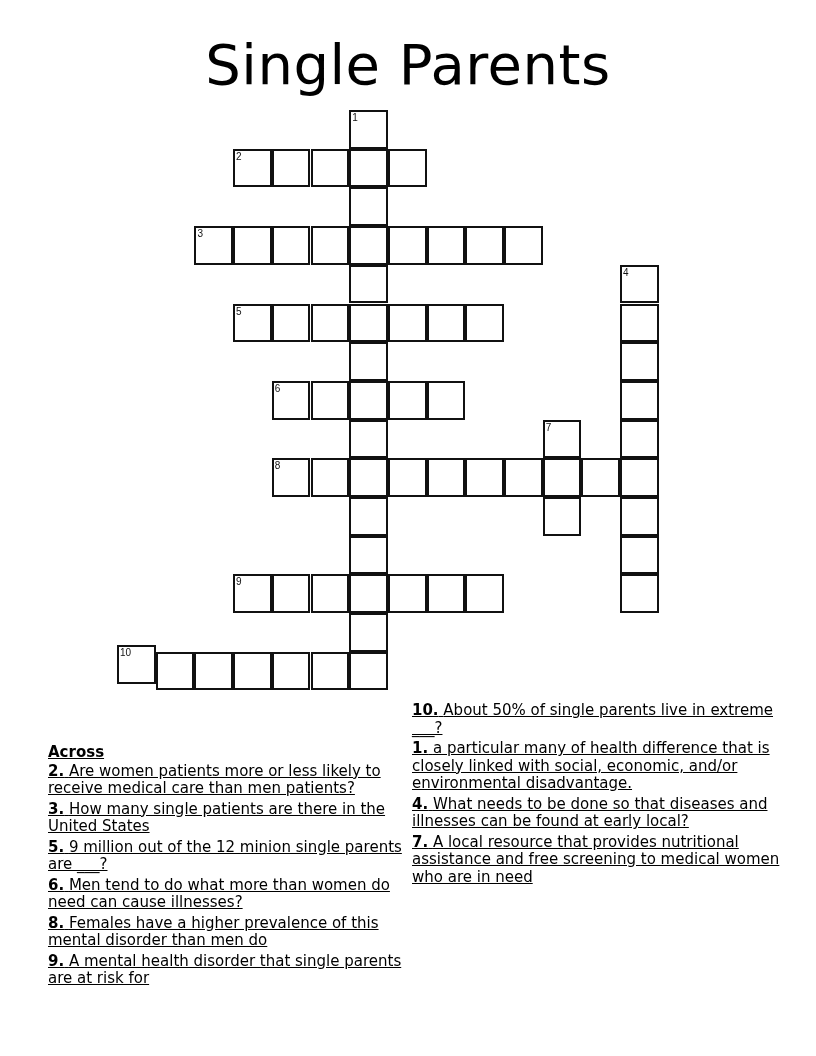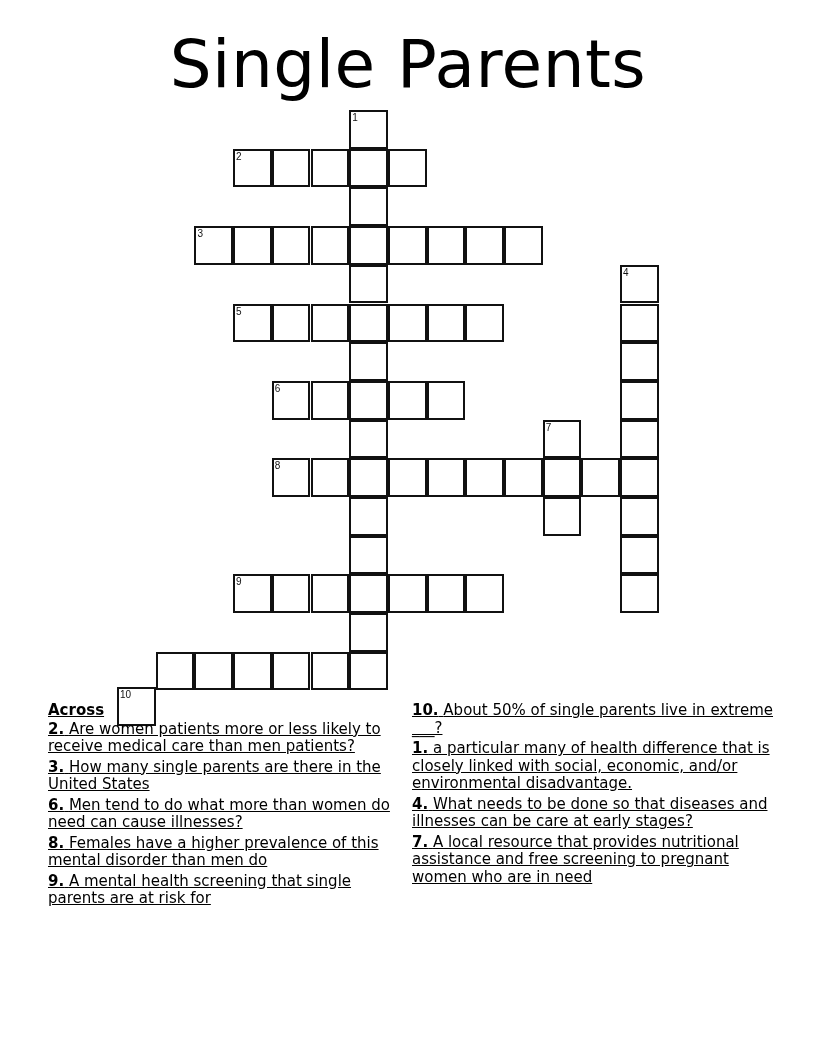--- a/index.html
+++ b/index.html
@@ -1,22 +1,22 @@
 <!DOCTYPE html>
 <html><head>
   <meta charset="utf-8">
   <style>
     html, body { margin: 0; padding: 0; background: #ffffff; }
     body { width: 816px; height: 1056px; position: relative; overflow: hidden; font-family: "DejaVu Sans", sans-serif; color: #000; }
-    .title { position: absolute; left: 0; width: 816px; top: 32px; text-align: center; font-size: 66px; line-height: 66px; font-family: "DejaVu Sans", sans-serif; font-weight: normal; letter-spacing: 0.5px; }
+    .title { position: absolute; left: 0; width: 816px; top: 32px; text-align: center; font-size: 56px; line-height: 66px; font-family: "DejaVu Sans", sans-serif; font-weight: normal; letter-spacing: 0.5px; }
     .grid { position: absolute; left: 0; top: 0; width: 816px; height: 700px; }
     .cell { position: absolute; width: 38.7px; height: 38.7px; box-sizing: border-box; border: 2px solid #111; background: #fff; }
     .cell .num { position: absolute; left: 1px; top: 0px; font-size: 10px; line-height: 11px; font-family: "Liberation Sans", sans-serif; color: #111; }
     .clues { position: absolute; top: 702px; font-size: 15px; line-height: 17.5px; font-family: "DejaVu Sans", sans-serif; }
-    .clues.left { left: 48px; width: 360px; }
+    .clues.left { left: 48px; width: 360px; margin-top: 42px; }
     .clues.right { left: 412px; width: 370px; }
     .heading { font-weight: bold; text-decoration: underline; margin-bottom: 1px; }
     .clue { margin-bottom: 3px; text-decoration: underline; }
     .clue b { font-weight: bold; }
   </style>
 </head>
 <body>
 
 <div class="title">Single Parents</div>
 
@@ -94,37 +94,38 @@
     <div class="cell" style="left: 504px; top: 458.3px;"></div>
     <div class="cell" style="left: 581.4px; top: 458.3px;"></div>
     <div class="cell" style="left: 233.1px; top: 574.4px;">
       <span class="num">9</span>
     </div>
     <div class="cell" style="left: 271.8px; top: 574.4px;"></div>
     <div class="cell" style="left: 310.5px; top: 574.4px;"></div>
     <div class="cell" style="left: 387.9px; top: 574.4px;"></div>
     <div class="cell" style="left: 426.6px; top: 574.4px;"></div>
     <div class="cell" style="left: 465.3px; top: 574.4px;"></div>
-    <div class="cell" style="left: 117px; top: 687px;">
+    <div class="cell" style="left: 117px; top: 645px;">
       <span class="num">10</span>
     </div>
     <div class="cell" style="left: 155.7px; top: 651.8px;"></div>
     <div class="cell" style="left: 194.4px; top: 651.8px;"></div>
     <div class="cell" style="left: 233.1px; top: 651.8px;"></div>
     <div class="cell" style="left: 271.8px; top: 651.8px;"></div>
     <div class="cell" style="left: 310.5px; top: 651.8px;"></div>
   </div>
 
 <div class="clues left">
   <div class="heading">Across</div>
   <div class="clue"><b>2.</b> <span>Are women patients more or less likely to receive medical care than men patients?</span></div>
-  <div class="clue"><b>3.</b> <span>How many single parents are there in the United States</span></div>
+  <div class="clue"><b>3.</b> <span>How many single patients are there in the United States</span></div>
+  <div class="clue"><b>5.</b> <span>9 million out of the 12 minion single parents are ___?</span></div>
   <div class="clue"><b>6.</b> <span>Men tend to do what more than women do need can cause illnesses?</span></div>
   <div class="clue"><b>8.</b> <span>Females have a higher prevalence of this mental disorder than men do</span></div>
-  <div class="clue"><b>9.</b> <span>A mental health screening that single parents are at risk for</span></div>
+  <div class="clue"><b>9.</b> <span>A mental health disorder that single parents are at risk for</span></div>
 </div>
 
 <div class="clues right">
   <div class="clue"><b>10.</b> <span>About 50% of single parents live in extreme ___?</span></div>
   <div class="clue"><b>1.</b> <span>a particular many of health difference that is closely linked with social, economic, and/or environmental disadvantage.</span></div>
-  <div class="clue"><b>4.</b> <span>What needs to be done so that diseases and illnesses can be care at early stages?</span></div>
-  <div class="clue"><b>7.</b> <span>A local resource that provides nutritional assistance and free screening to pregnant women who are in need</span></div>
+  <div class="clue"><b>4.</b> <span>What needs to be done so that diseases and illnesses can be found at early local?</span></div>
+  <div class="clue"><b>7.</b> <span>A local resource that provides nutritional assistance and free screening to medical women who are in need</span></div>
 </div>
 
 </body></html>

